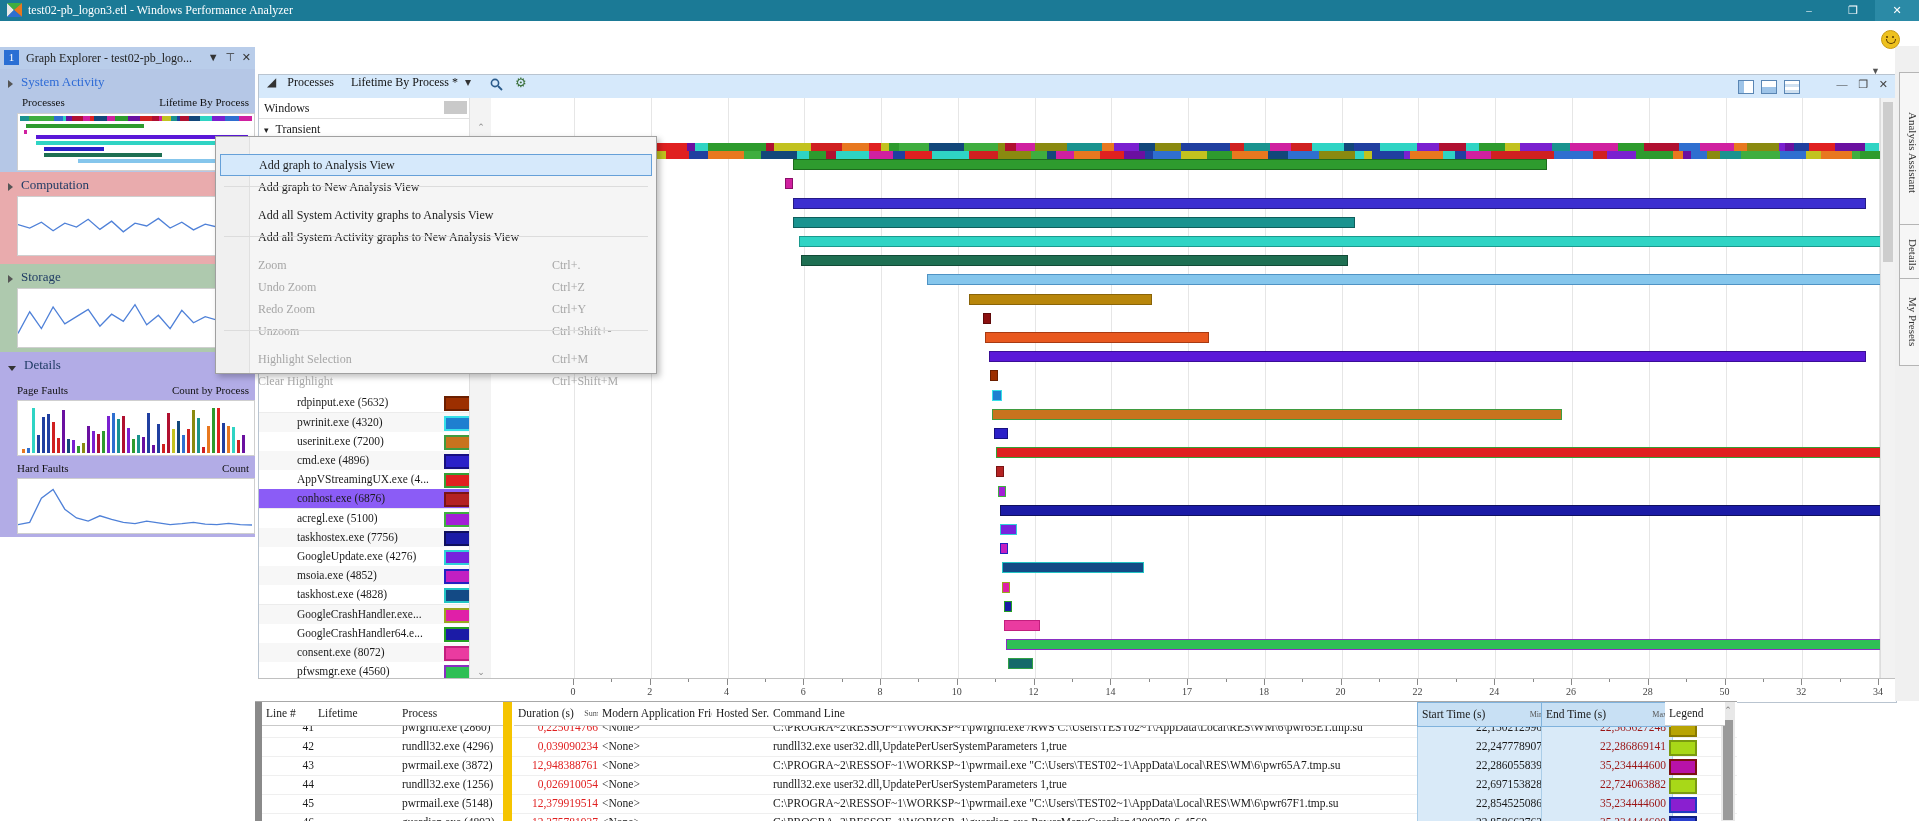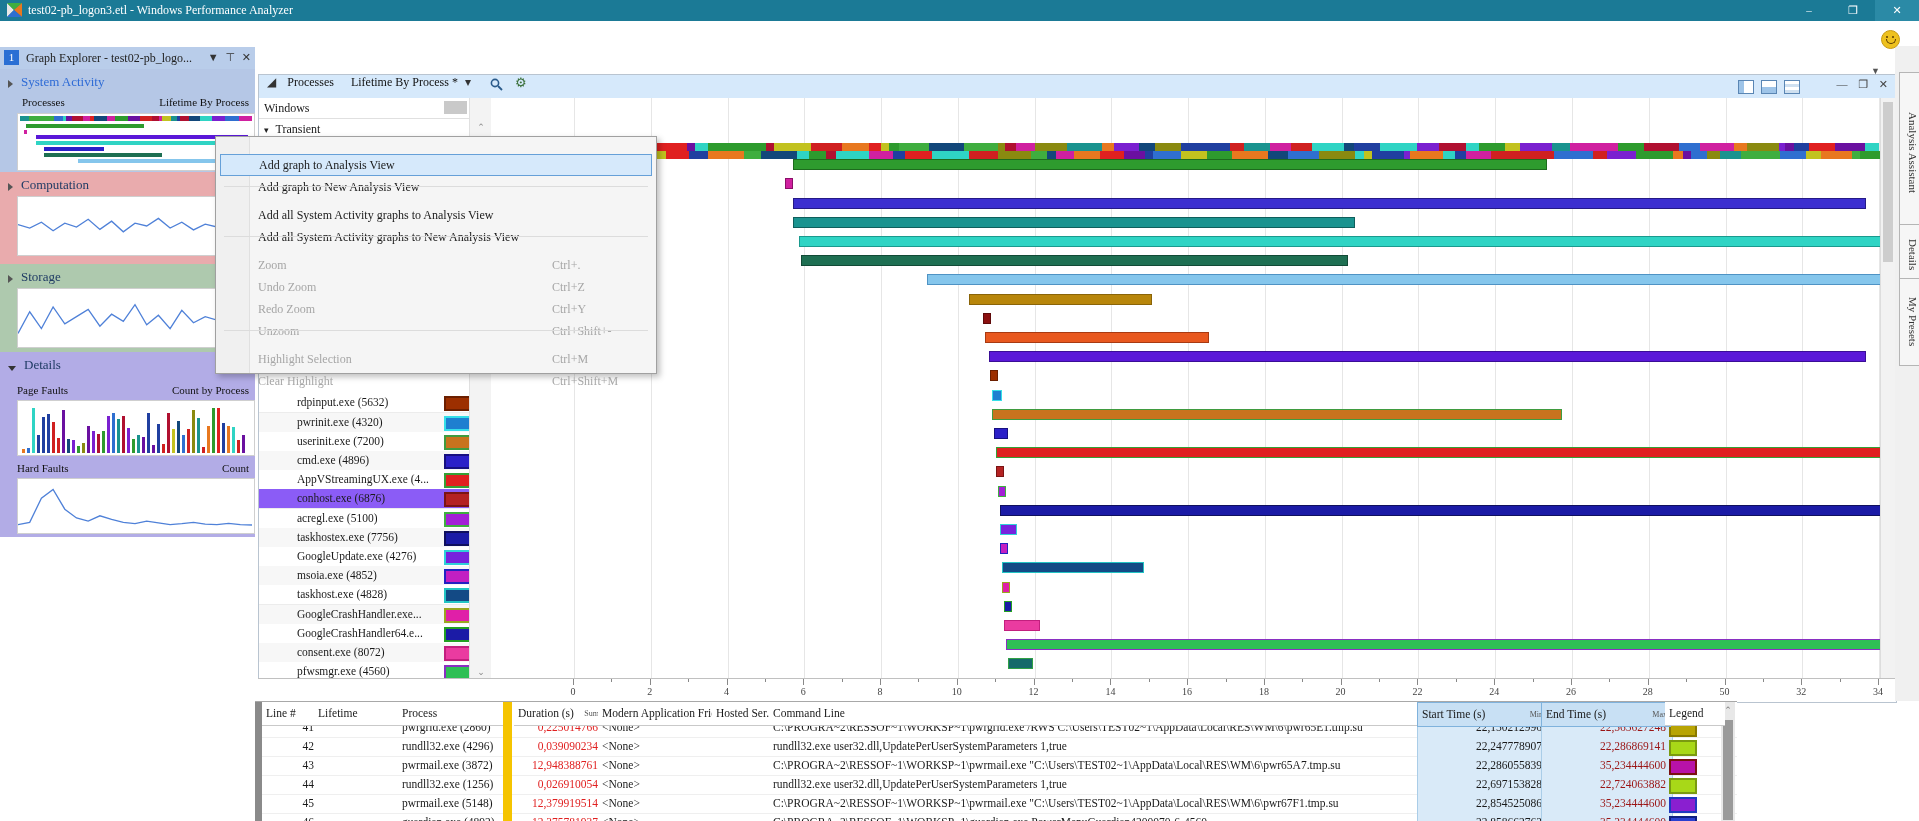--- a/index.html
+++ b/index.html
@@ -506,21 +506,21 @@
       <div class="tick" style="left: 698.8px; height: 6px;"></div>
       <div class="ticklbl" style="left: 698.8px;">10</div>
       <div class="tick" style="left: 737.2px; height: 3px;"></div>
       <div class="tick" style="left: 775.6px; height: 6px;"></div>
       <div class="ticklbl" style="left: 775.6px;">12</div>
       <div class="tick" style="left: 814px; height: 3px;"></div>
       <div class="tick" style="left: 852.4px; height: 6px;"></div>
       <div class="ticklbl" style="left: 852.4px;">14</div>
       <div class="tick" style="left: 890.7px; height: 3px;"></div>
       <div class="tick" style="left: 929.1px; height: 6px;"></div>
-      <div class="ticklbl" style="left: 929.1px;">16</div>
+      <div class="ticklbl" style="left: 929.1px;">17</div>
       <div class="tick" style="left: 967.5px; height: 3px;"></div>
       <div class="tick" style="left: 1005.9px; height: 6px;"></div>
       <div class="ticklbl" style="left: 1005.9px;">18</div>
       <div class="tick" style="left: 1044.3px; height: 3px;"></div>
       <div class="tick" style="left: 1082.6px; height: 6px;"></div>
       <div class="ticklbl" style="left: 1082.6px;">20</div>
       <div class="tick" style="left: 1121px; height: 3px;"></div>
       <div class="tick" style="left: 1159.4px; height: 6px;"></div>
       <div class="ticklbl" style="left: 1159.4px;">22</div>
       <div class="tick" style="left: 1197.8px; height: 3px;"></div>

